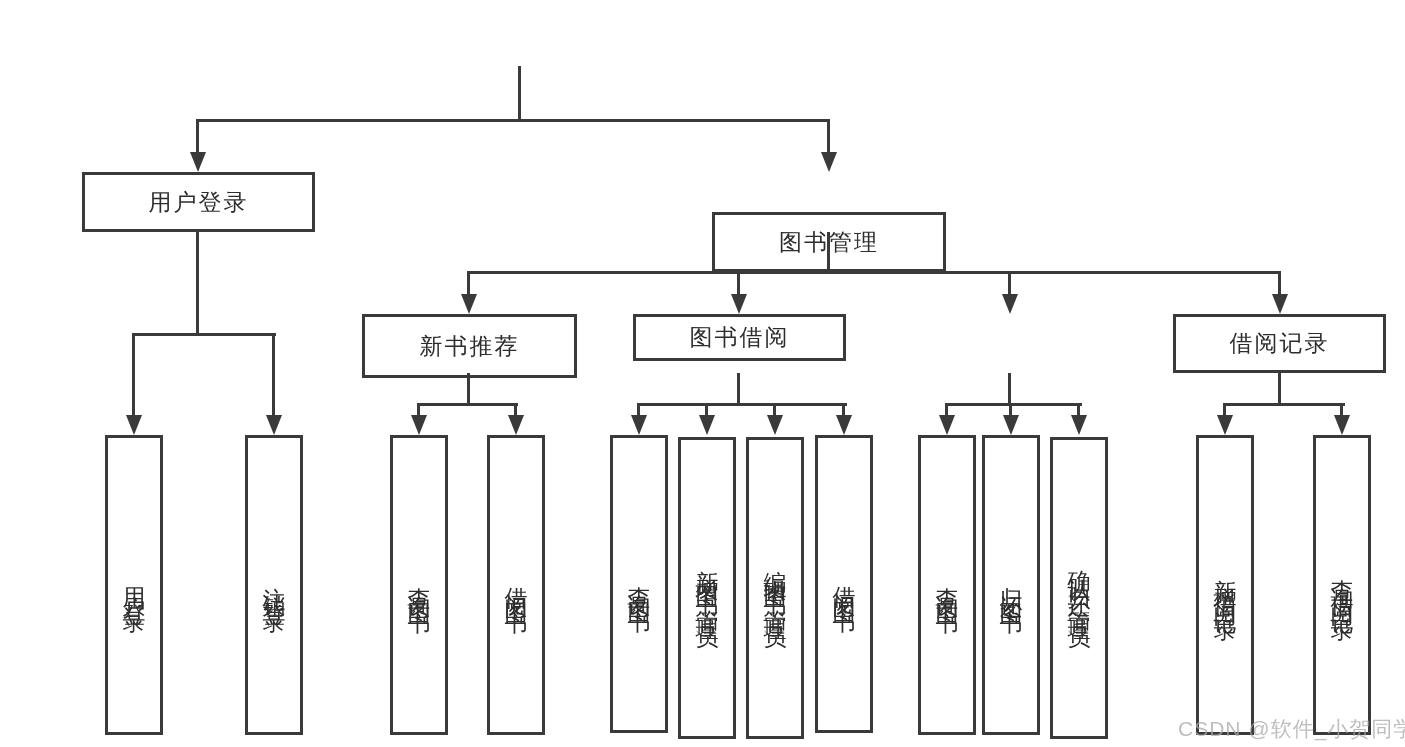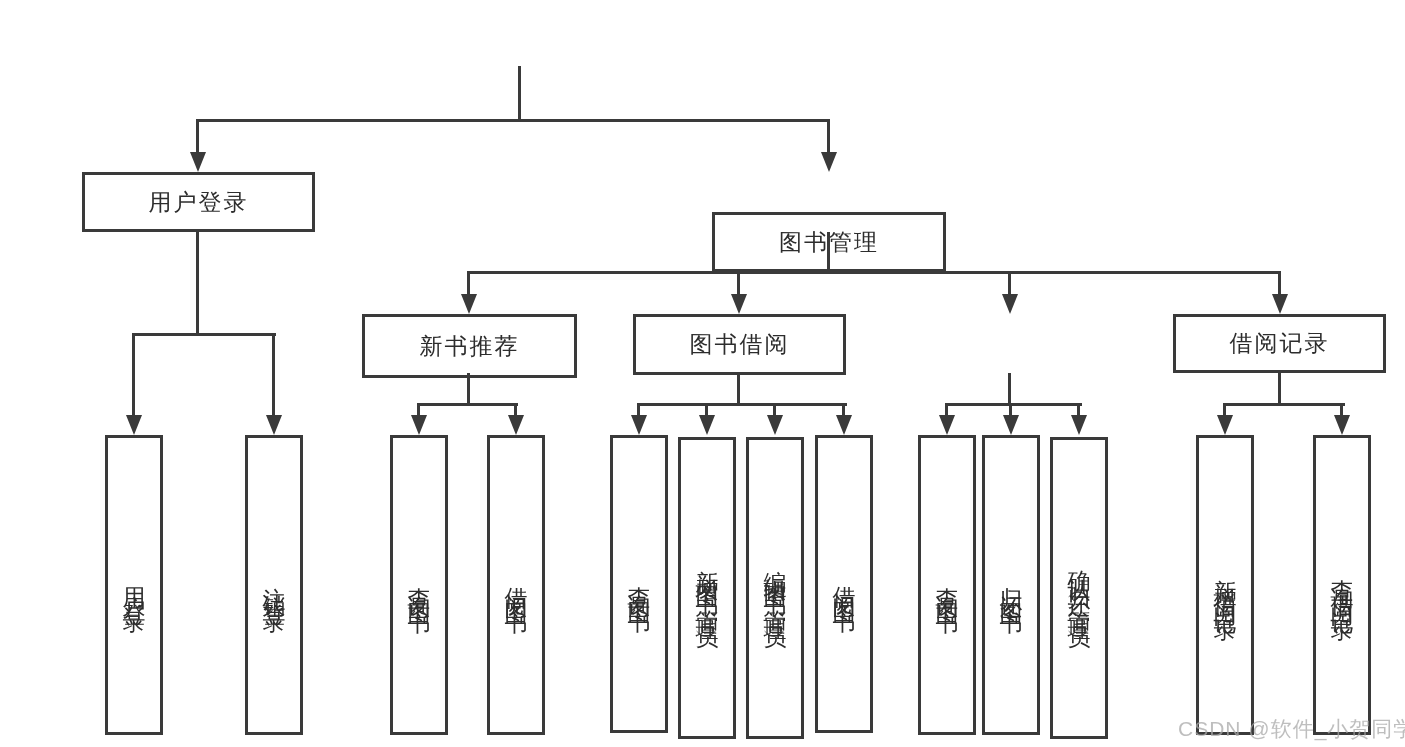--- a/index.html
+++ b/index.html
@@ -94,21 +94,21 @@
   <div class="line" style="left:737px; top:271px; width:3px; height:24px;"></div>
   <div class="arrow" style="left:731px; top:294px;"></div>
   <div class="line" style="left:1008px; top:271px; width:3px; height:24px;"></div>
   <div class="arrow" style="left:1002px; top:294px;"></div>
   <div class="line" style="left:1278px; top:271px; width:3px; height:24px;"></div>
   <div class="arrow" style="left:1272px; top:294px;"></div>
 
   <div class="node hnode" style="left:362px; top:314px; width:215px; height:64px;">
     <span>新书推荐</span>
   </div>
-  <div class="node hnode" style="left:633px; top:314px; width:213px; height:61px;">
+  <div class="node hnode" style="left:633px; top:314px; width:213px; height:47px;">
     <span>图书借阅</span>
   </div>
   <div class="node hnode" style="left:1173px; top:314px; width:213px; height:59px;">
     <span>借阅记录</span>
   </div>
 
   <div class="line" style="left:467px; top:373px; width:3px; height:32px;"></div>
   <div class="line" style="left:417px; top:403px; width:101px; height:3px;"></div>
   <div class="line" style="left:417px; top:403px; width:3px; height:13px;"></div>
   <div class="arrow" style="left:411px; top:415px;"></div>

